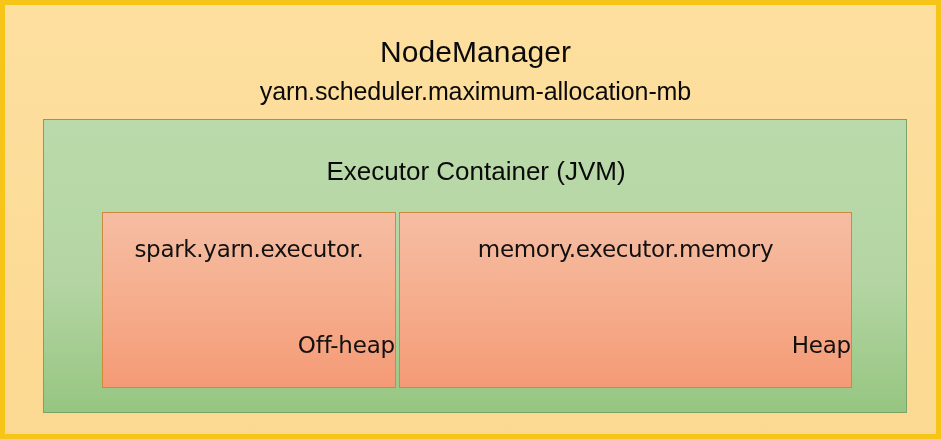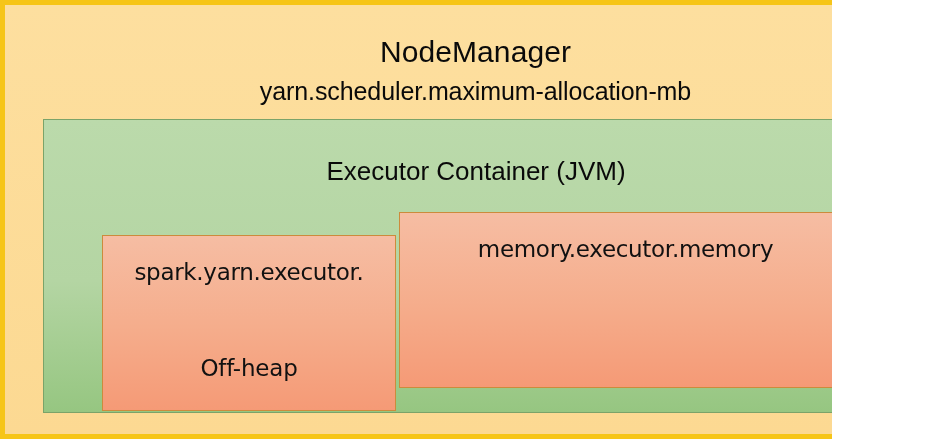--- a/index.html
+++ b/index.html
@@ -2,21 +2,21 @@
 <html><head>
 <meta charset="utf-8">
 <style>
   html, body {
     margin: 0;
     padding: 0;
     background: #ffffff;
   }
   #canvas {
     position: relative;
-    width: 832px;
+    width: 941px;
     height: 439px;
     overflow: hidden;
     background: #0f172a;
     font-family: "Liberation Sans", sans-serif;
     -webkit-font-smoothing: antialiased;
   }
 
   
   .outer-frame {
     position: absolute;
@@ -80,21 +80,21 @@
 
   
   .mem-box {
     position: absolute;
     top: 92px;
     height: 176px;
     box-sizing: border-box;
     border: 1px solid #cc8b3c;
     background: linear-gradient(180deg, #f6bda3 0%, #f5ad8c 52%, #f59a76 100%);
   }
-  .mem-box.left  { left: 58px;  width: 294px; margin-top: 23px; }
+  .mem-box.left  { left: 58px;  width: 294px; }
   .mem-box.right { left: 355px; width: 453px; }
 
   .mem-name {
     position: absolute;
     left: 0;
     width: 100%;
     text-align: center;
     font-size: 23px;
     line-height: 33px;
     color: #111111;
@@ -102,21 +102,21 @@
     letter-spacing: -0.3px;
   }
   .mem-box.left  .mem-name { top: 20px; }
   .mem-box.right .mem-name { top: 20px; }
 
   .mem-kind {
     position: absolute;
     left: 0;
     width: 100%;
     top: 118px;
-    text-align: center;
+    text-align: right;
     font-size: 23px;
     line-height: 28px;
     color: #111111;
     font-family: "DejaVu Sans", sans-serif;
     letter-spacing: -0.2px;
   }
 </style>
 </head>
 <body>
 
@@ -136,17 +136,18 @@
         <div class="mem-name">
           <div>spark.yarn.executor.</div>
         </div>
         <div class="mem-kind">Off-heap</div>
       </div>
 
       <div class="mem-box right">
         <div class="mem-name">
           <div>memory.executor.memory</div>
         </div>
+        <div class="mem-kind">Heap</div>
       </div>
 
     </div>
   </div>
 </div>
 
 </body></html>

